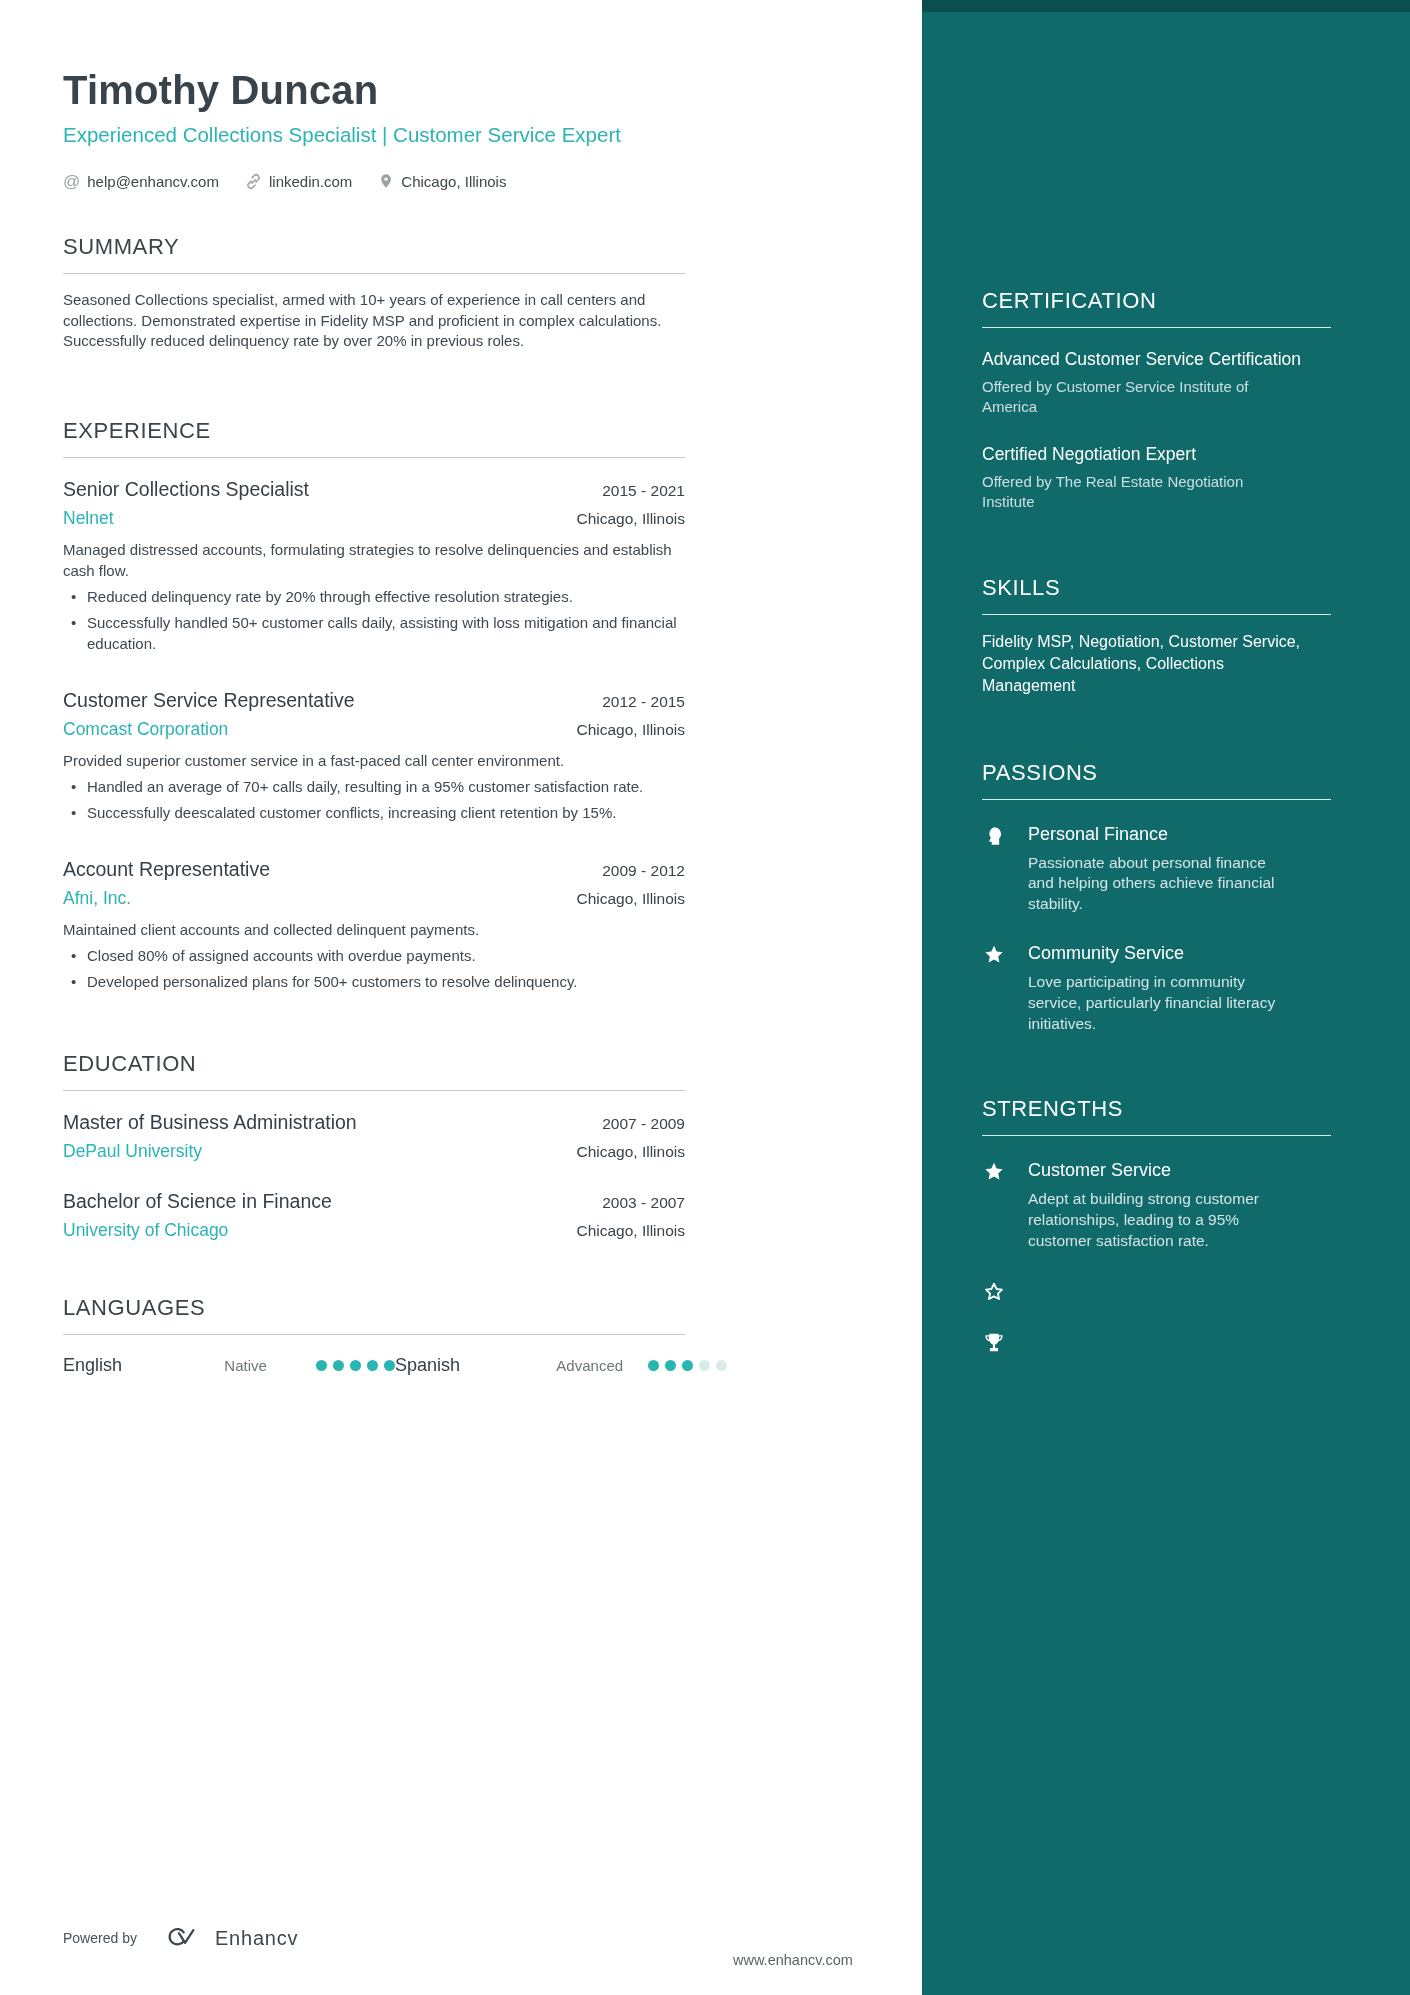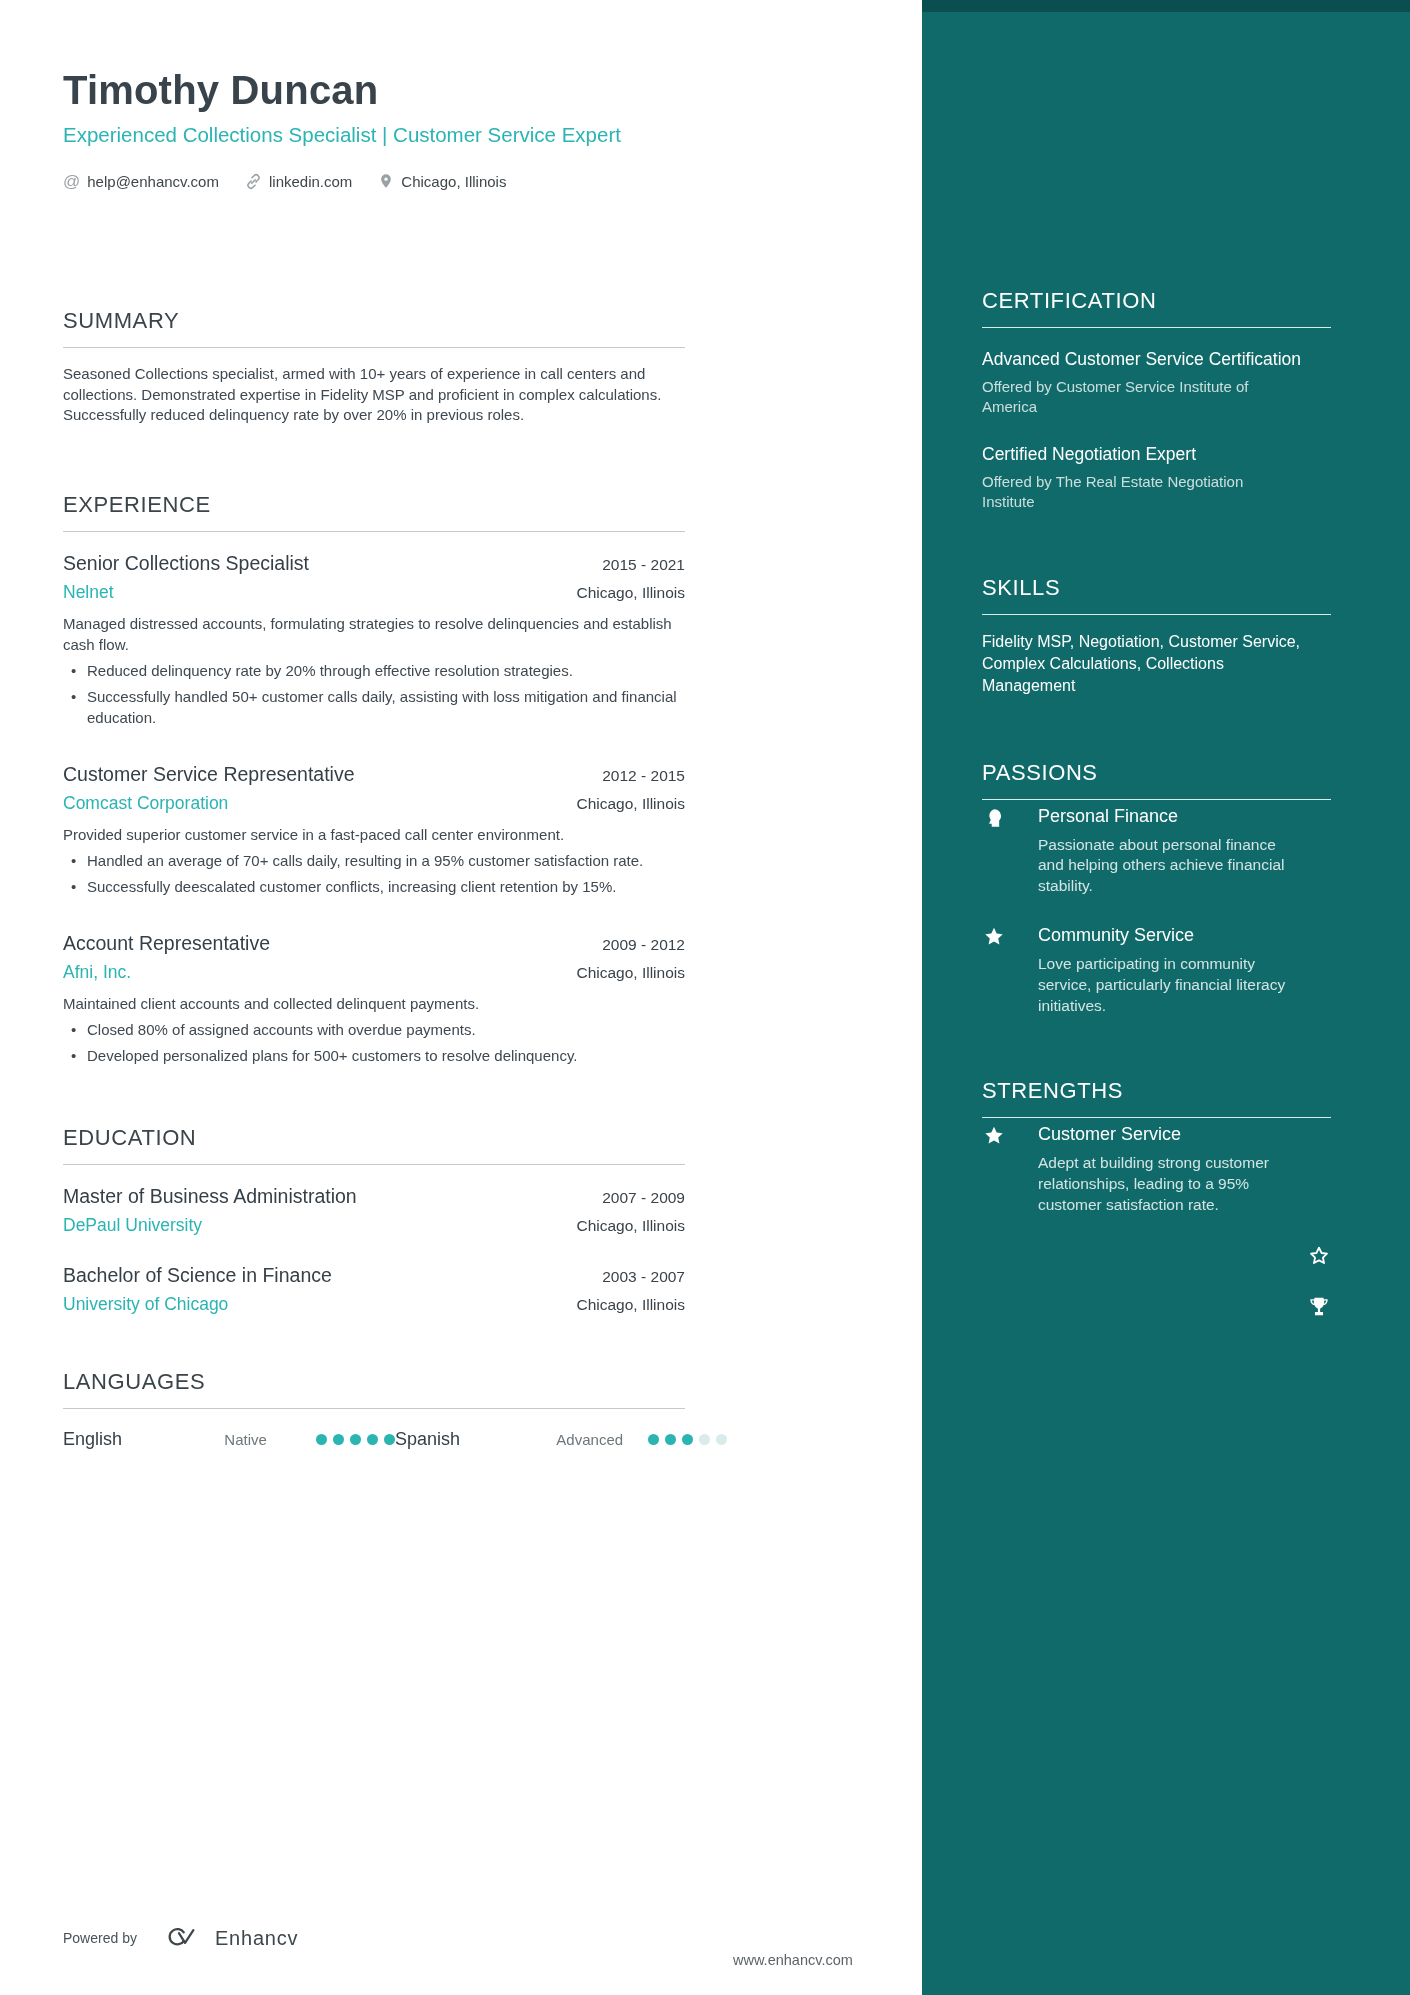--- a/index.html
+++ b/index.html
@@ -15,21 +15,21 @@
 
   .name { margin:52px 0 0 0; font-size:40px; font-weight:700; color:#39434c; letter-spacing:0.2px; }
   .subtitle { margin-top:8px; font-size:20.5px; line-height:1.32; color:#2ab4b4; max-width:560px; }
 
   .contact-row { display:flex; align-items:center; gap:26px; margin-top:24px; font-size:15px; color:#3f474c; }
   .contact-item { display:flex; align-items:center; gap:7px; }
   .contact-item .glyph { color:#9aa1a5; font-size:17px; line-height:1; display:flex; align-items:center; }
   .contact-item svg { display:block; }
 
   .section { margin-top:0; }
-  .sec-summary   { margin-top:118px; }
+  .sec-summary   { margin-top:44px; }
   .sec-experience{ margin-top:66px; }
   .sec-education { margin-top:58px; }
   .sec-languages { margin-top:54px; }
 
   h2.main-heading {
     margin:0; font-size:22px; font-weight:500; color:#3b4449; letter-spacing:0.6px;
     padding-bottom:13px; border-bottom:1px solid #c6cacc;
   }
   .summary-text { margin-top:16px; font-size:15px; line-height:1.38; color:#3f4850; }
 
@@ -78,21 +78,21 @@
   h2.side-heading {
     margin:0; font-size:22px; font-weight:500; letter-spacing:0.6px; color:#ffffff;
     padding-bottom:13px; border-bottom:1px solid rgba(255,255,255,0.85);
   }
   .skills-text { margin-top:16px; font-size:16px; line-height:1.4; color:#ffffff; max-width:330px; }
 
   .cert-item { margin-top:20px; margin-bottom:26px; }
   .cert-title { font-size:17.5px; font-weight:500; line-height:1.3; color:#ffffff; }
   .cert-sub { margin-top:6px; font-size:15px; line-height:1.35; color:rgba(255,255,255,0.78); max-width:300px; }
 
-  .side-item { display:flex; gap:32px; margin-top:6px; margin-bottom:28px;justify-content:flex-end; }
+  .side-item { display:flex; gap:22px; margin-top:24px; margin-bottom:28px; }
   .side-item-icon { width:24px; flex:none; padding-top:1px; display:flex; justify-content:center; }
   .side-item-body { flex:1; }
   .side-item-title { font-size:18px; font-weight:500; color:#ffffff; }
   .side-item-text { margin-top:8px; font-size:15.5px; line-height:1.34; color:rgba(255,255,255,0.82); max-width:252px; }
 </style>
 </head>
 <body>
 
 <div class="page">
 

